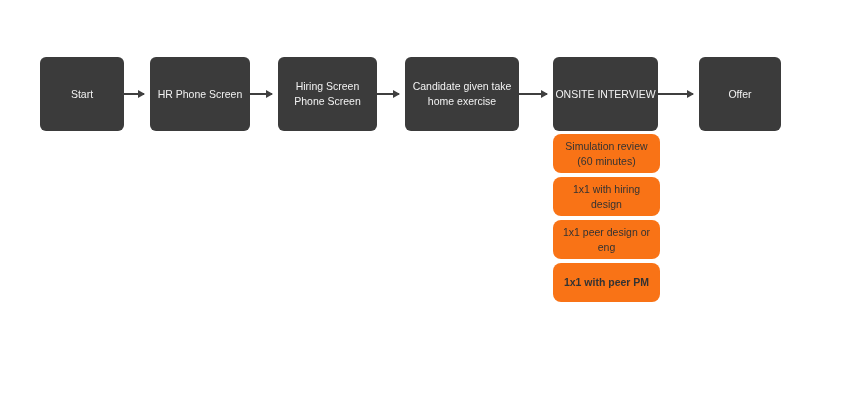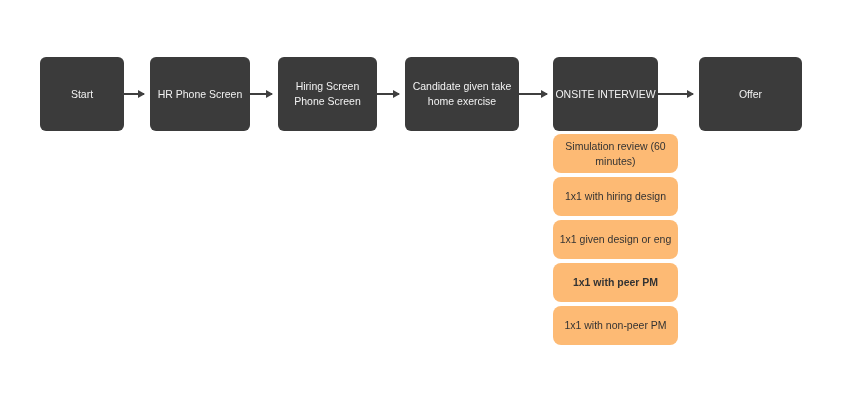--- a/index.html
+++ b/index.html
@@ -30,21 +30,21 @@
     justify-content: center;
     text-align: center;
     padding: 0 4px;
     box-sizing: border-box;
   }
   .node-start    { left: 40px;  width: 84px;  }
   .node-hr       { left: 150px; width: 100px; }
   .node-hm       { left: 278px; width: 99px;  }
   .node-takehome { left: 405px; width: 114px; padding: 0 0; }
   .node-onsite   { left: 553px; width: 105px; padding: 0 9px; white-space: nowrap; }
-  .node-offer    { left: 699px; width: 103px;  }
+  .node-offer    { left: 699px; width: 82px;  }
 
   
   .arrow {
     position: absolute;
     top: 93px;
     height: 2px;
     background: #3f3f3f;
   }
   .arrow::after {
     content: "";
@@ -60,23 +60,23 @@
   .arrow-1 { left: 122px; width: 22px; }
   .arrow-2 { left: 250px; width: 22px; }
   .arrow-3 { left: 377px; width: 22px; }
   .arrow-4 { left: 519px; width: 28px; }
   .arrow-5 { left: 658px; width: 35px; }
 
   
   .substep {
     position: absolute;
     left: 553px;
-    width: 125px;
+    width: 107px;
     height: 39px;
-    background: #fdba74;
+    background: #f97316;
     border-radius: 8px;
     color: #333333;
     font-size: 10.5px;
     line-height: 1.35;
     display: flex;
     align-items: center;
     justify-content: center;
     text-align: center;
     padding: 0 4px;
     box-sizing: border-box;
@@ -128,24 +128,21 @@
 
   <div class="substep substep-1">
     <span>Simulation review (60 minutes)</span>
   </div>
 
   <div class="substep substep-2">
     <span>1x1 with hiring design</span>
   </div>
 
   <div class="substep substep-3">
-    <span>1x1 given design or eng</span>
+    <span>1x1 peer design or eng</span>
   </div>
 
   <div class="substep substep-4">
     <span>1x1 with peer PM</span>
   </div>
 
-  <div class="substep substep-5">
-    <span>1x1 with non-peer PM</span>
-  </div>
 
 </div>
 
 </body></html>

